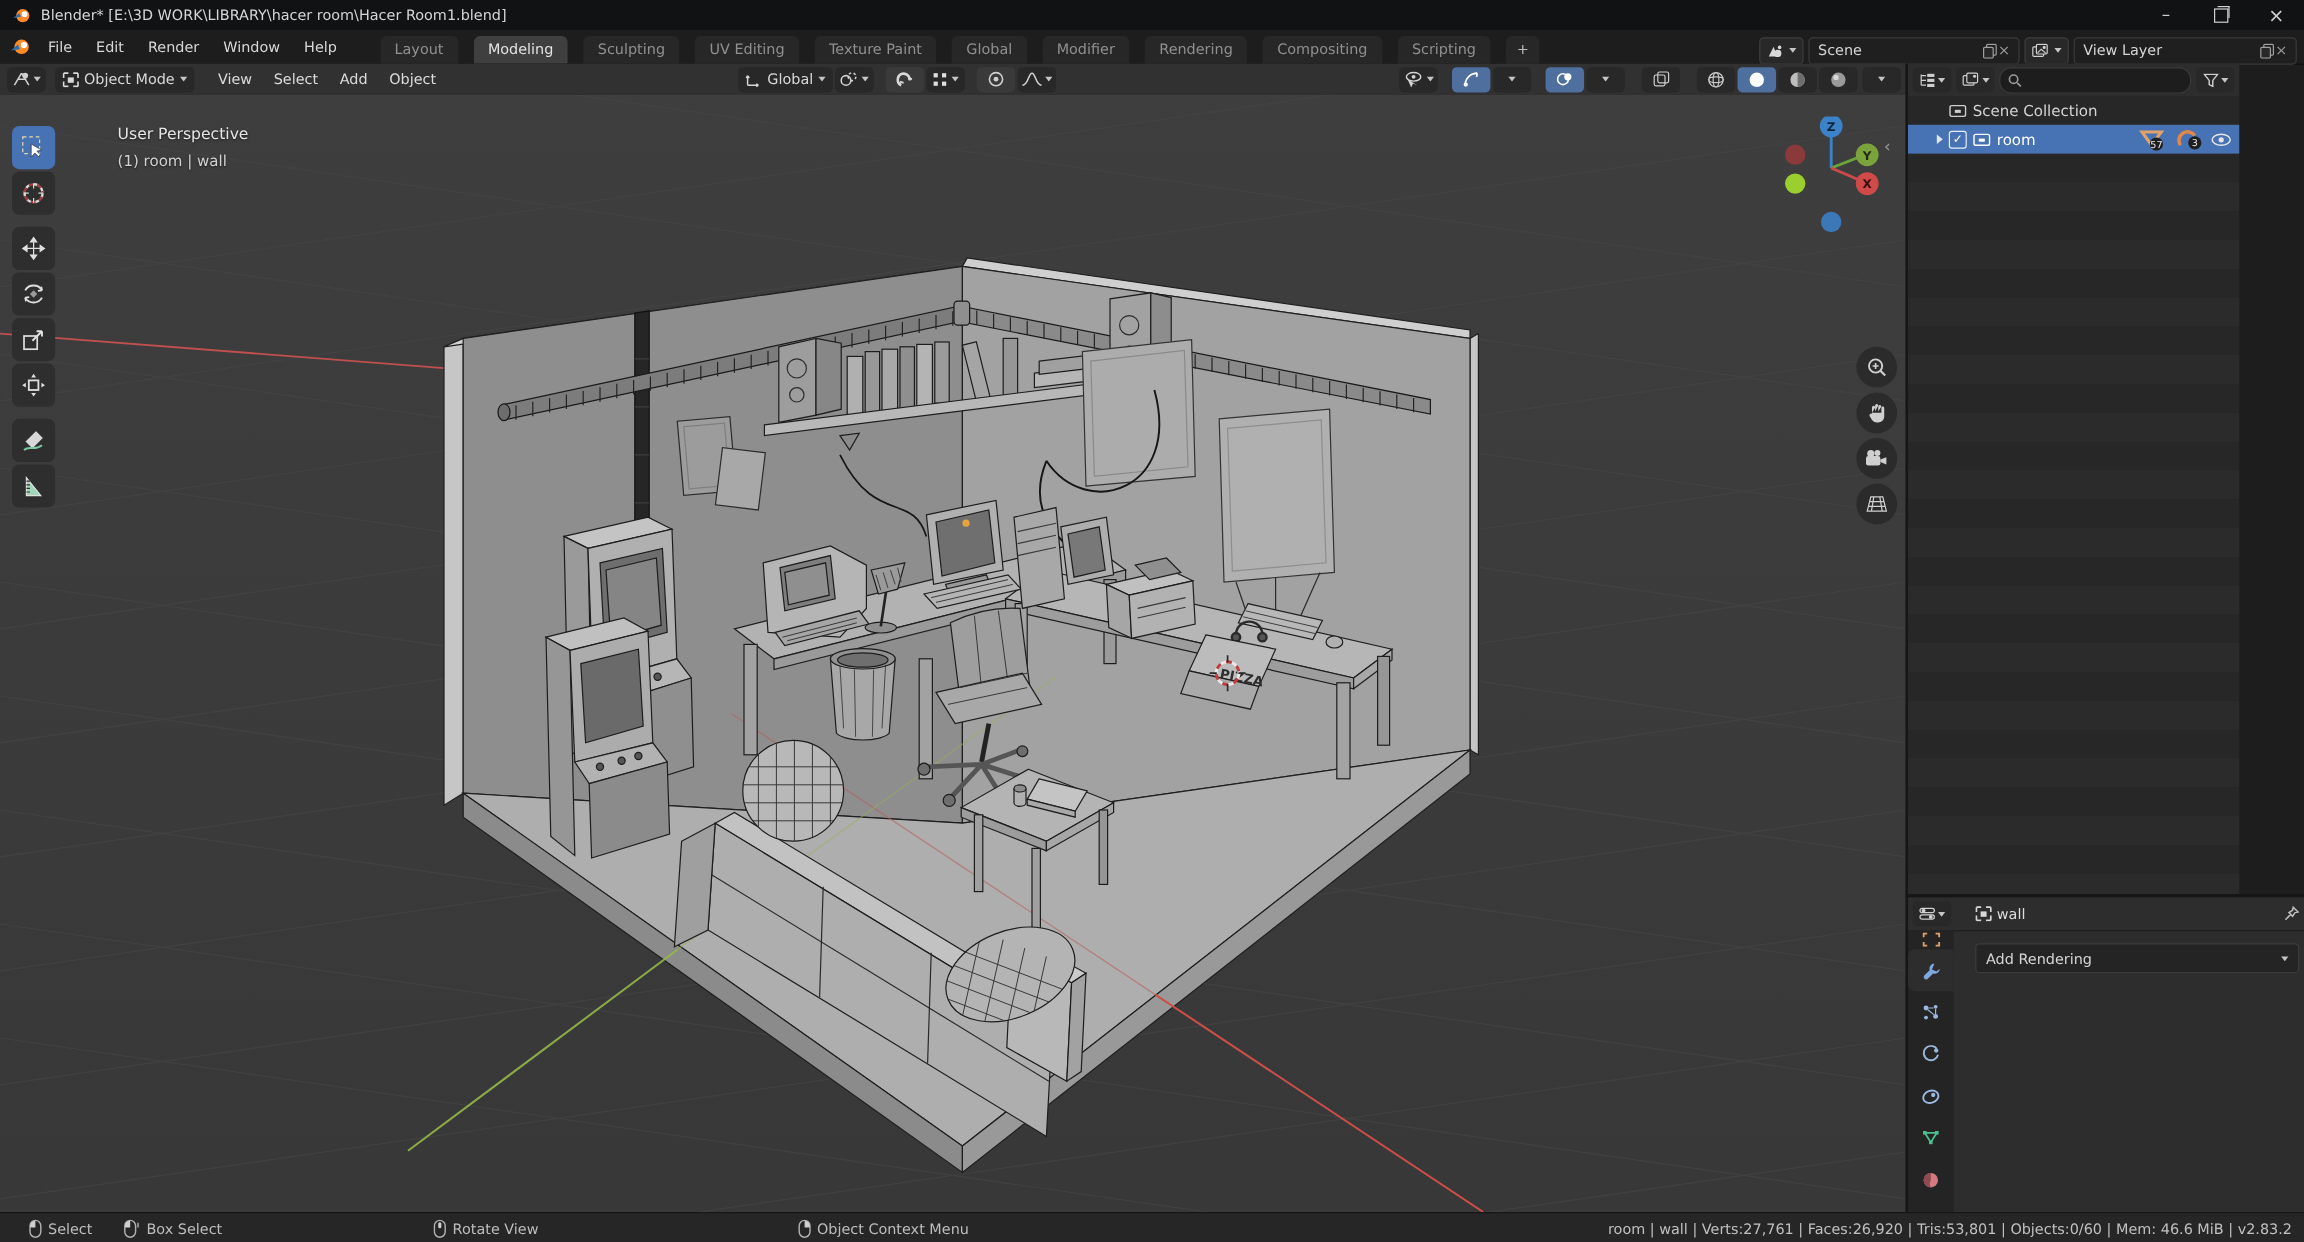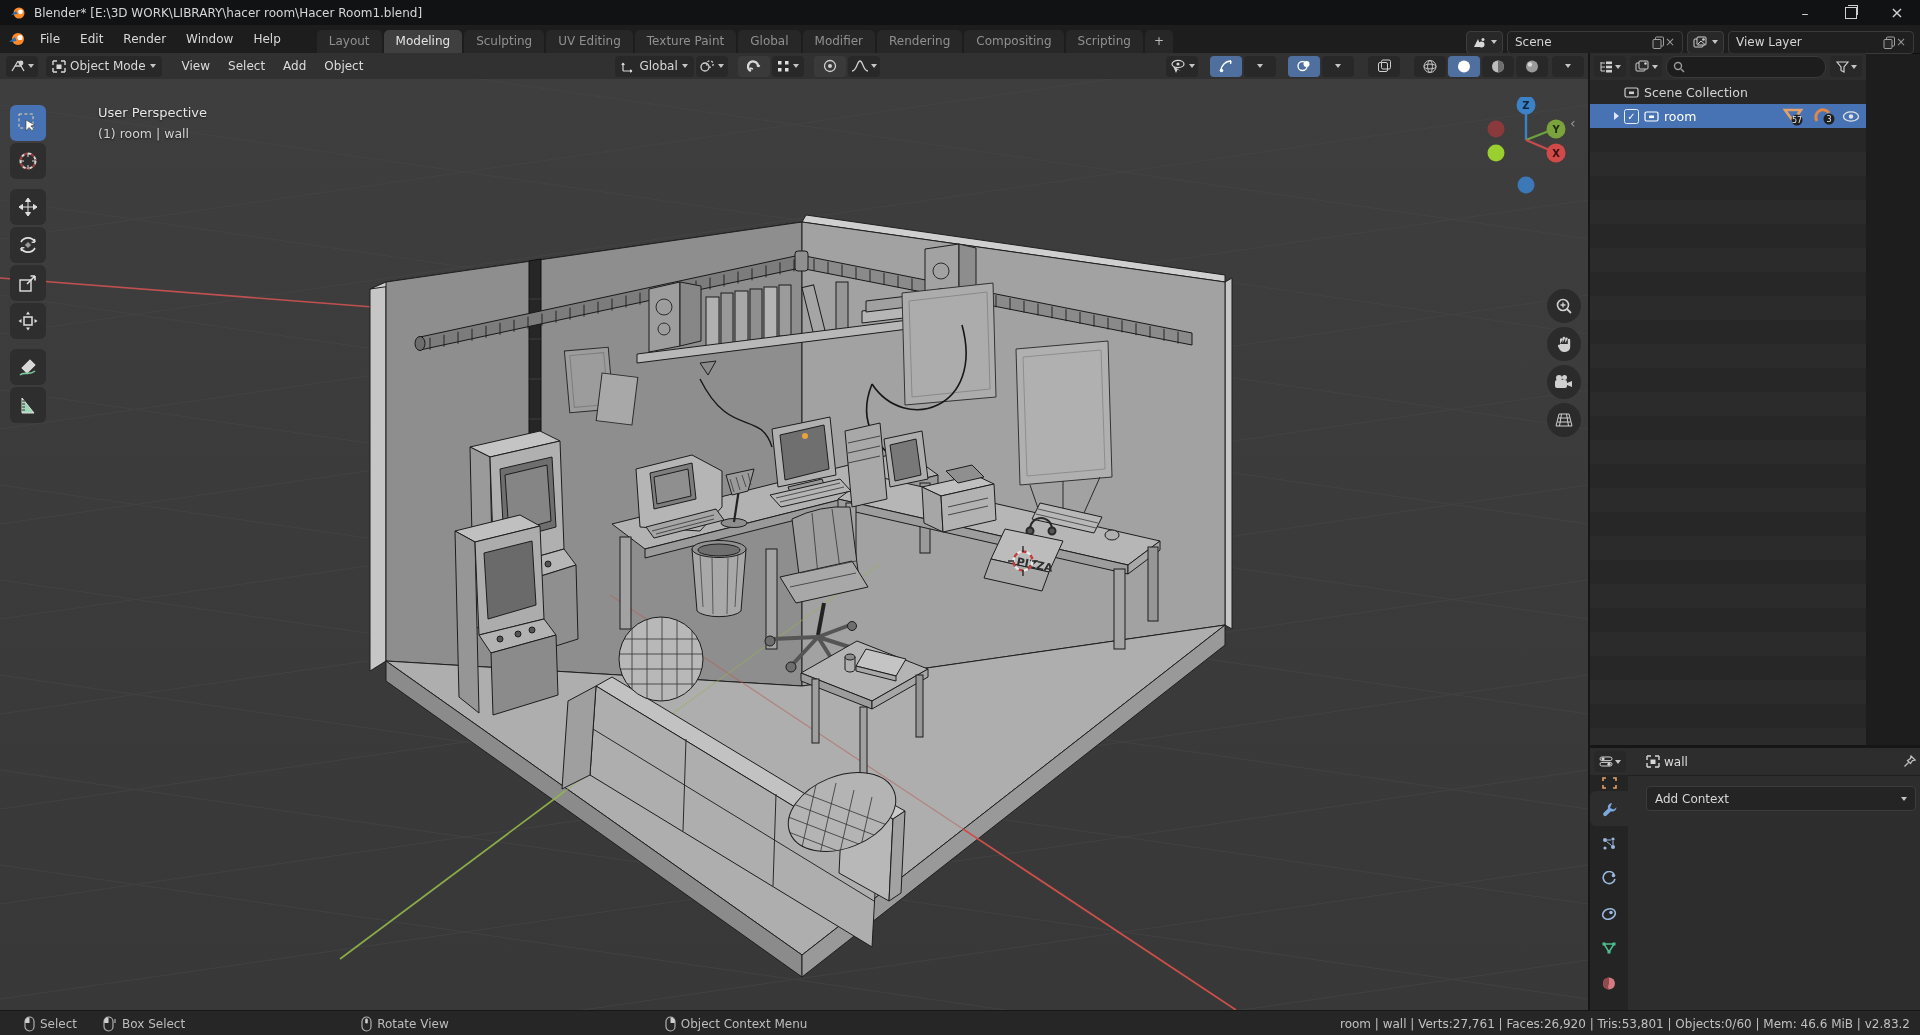--- a/index.html
+++ b/index.html
@@ -8,21 +8,21 @@
   #app{position:relative;width:1920px;height:1035px;font-size:12px;color:#cfcfcf;}
   
   .titlebar{left:0;top:0;width:1920px;height:25px;background:#111214;display:flex;align-items:center;color:#d6d6d6;}
   .titlebar .ttl{margin-left:8px;font-size:12px;white-space:nowrap;}
   .winbtn{width:46px;height:25px;display:flex;align-items:center;justify-content:center;color:#cfcfcf;font-size:14px;}
   .maxbox{width:10px;height:10px;border:1px solid #cfcfcf;position:relative;}
   .maxbox:before{content:"";position:absolute;left:2px;top:-3px;width:9px;height:9px;border:1px solid #cfcfcf;border-bottom:none;border-left:none;}
   
   .topbar{left:0;top:25px;width:1920px;height:28px;background:#1d1d1d;border-bottom:1px solid #101010;display:flex;align-items:center;}
   .menuitem{padding:0 10px;height:22px;display:flex;align-items:center;color:#d8d8d8;border-radius:4px;}
-  .tabs{display:flex;align-items:flex-end;height:28px;margin-left:26px;gap:2px;text-align:center;}
+  .tabs{display:flex;align-items:flex-end;height:28px;margin-left:26px;gap:13px;text-align:center;}
   .wstab{padding:4px 12px 5px 12px;border-radius:5px 5px 0 0;background:#272727;color:#909090;font-size:12px;white-space:nowrap;}
   .wstab.active{background:#3f3f3f;color:#e3e3e3;}
   .wstab.plus{background:#272727;color:#bbb;padding:4px 9px 5px 9px;}
   .sceneblock{position:absolute;right:6px;top:28px;display:flex;align-items:center;gap:4px;}
   .fieldbtn{height:21px;background:#282828;border:1px solid #3d3d3d;border-radius:4px;display:flex;align-items:center;padding:0 5px;gap:4px;color:#d0d0d0;}
   .fieldtxt{height:21px;background:#1f1f1f;border:1px solid #3a3a3a;border-radius:4px;display:flex;align-items:center;padding:0 7px;color:#d5d5d5;}
   .miniico{opacity:.75;display:flex;}
   
   .vph{left:0;top:53px;width:1588px;height:26px;background:#313131;border-bottom:1px solid #232323;display:flex;align-items:center;gap:2px;}
   .hmenu{padding:3px 8px;border-radius:4px;color:#dcdcdc;}
@@ -804,21 +804,21 @@
           </svg>
       </div>
       <div class="ptab">
         <svg width="16" height="15">
             <circle cx="8" cy="7.5" r="6" fill="#d37a80"></circle>
             <path d="M8 1.5 A6 6 0 0 0 8 13.5 A6 6 0 0 1 8 7.5 Z" fill="#8f4a50"></path>
           </svg>
       </div>
     </div>
     <div class="addmod">
-      <span>Add Context</span>
+      <span>Add Rendering</span>
       <span class="caret"></span>
     </div>
   </div>
 
   <div class="abs statusbar">
     <div style="width:24px"></div>
     <div class="hint">
       <svg width="11" height="16">
           <rect x="1" y="1" width="9" height="14" rx="4.5" fill="none" stroke="#b0b0b0" stroke-width="1.2"></rect>
           <path d="M1.4 7 A4.3 4.3 0 0 1 5.5 1.2 V7 Z" fill="#cfcfcf"></path>

